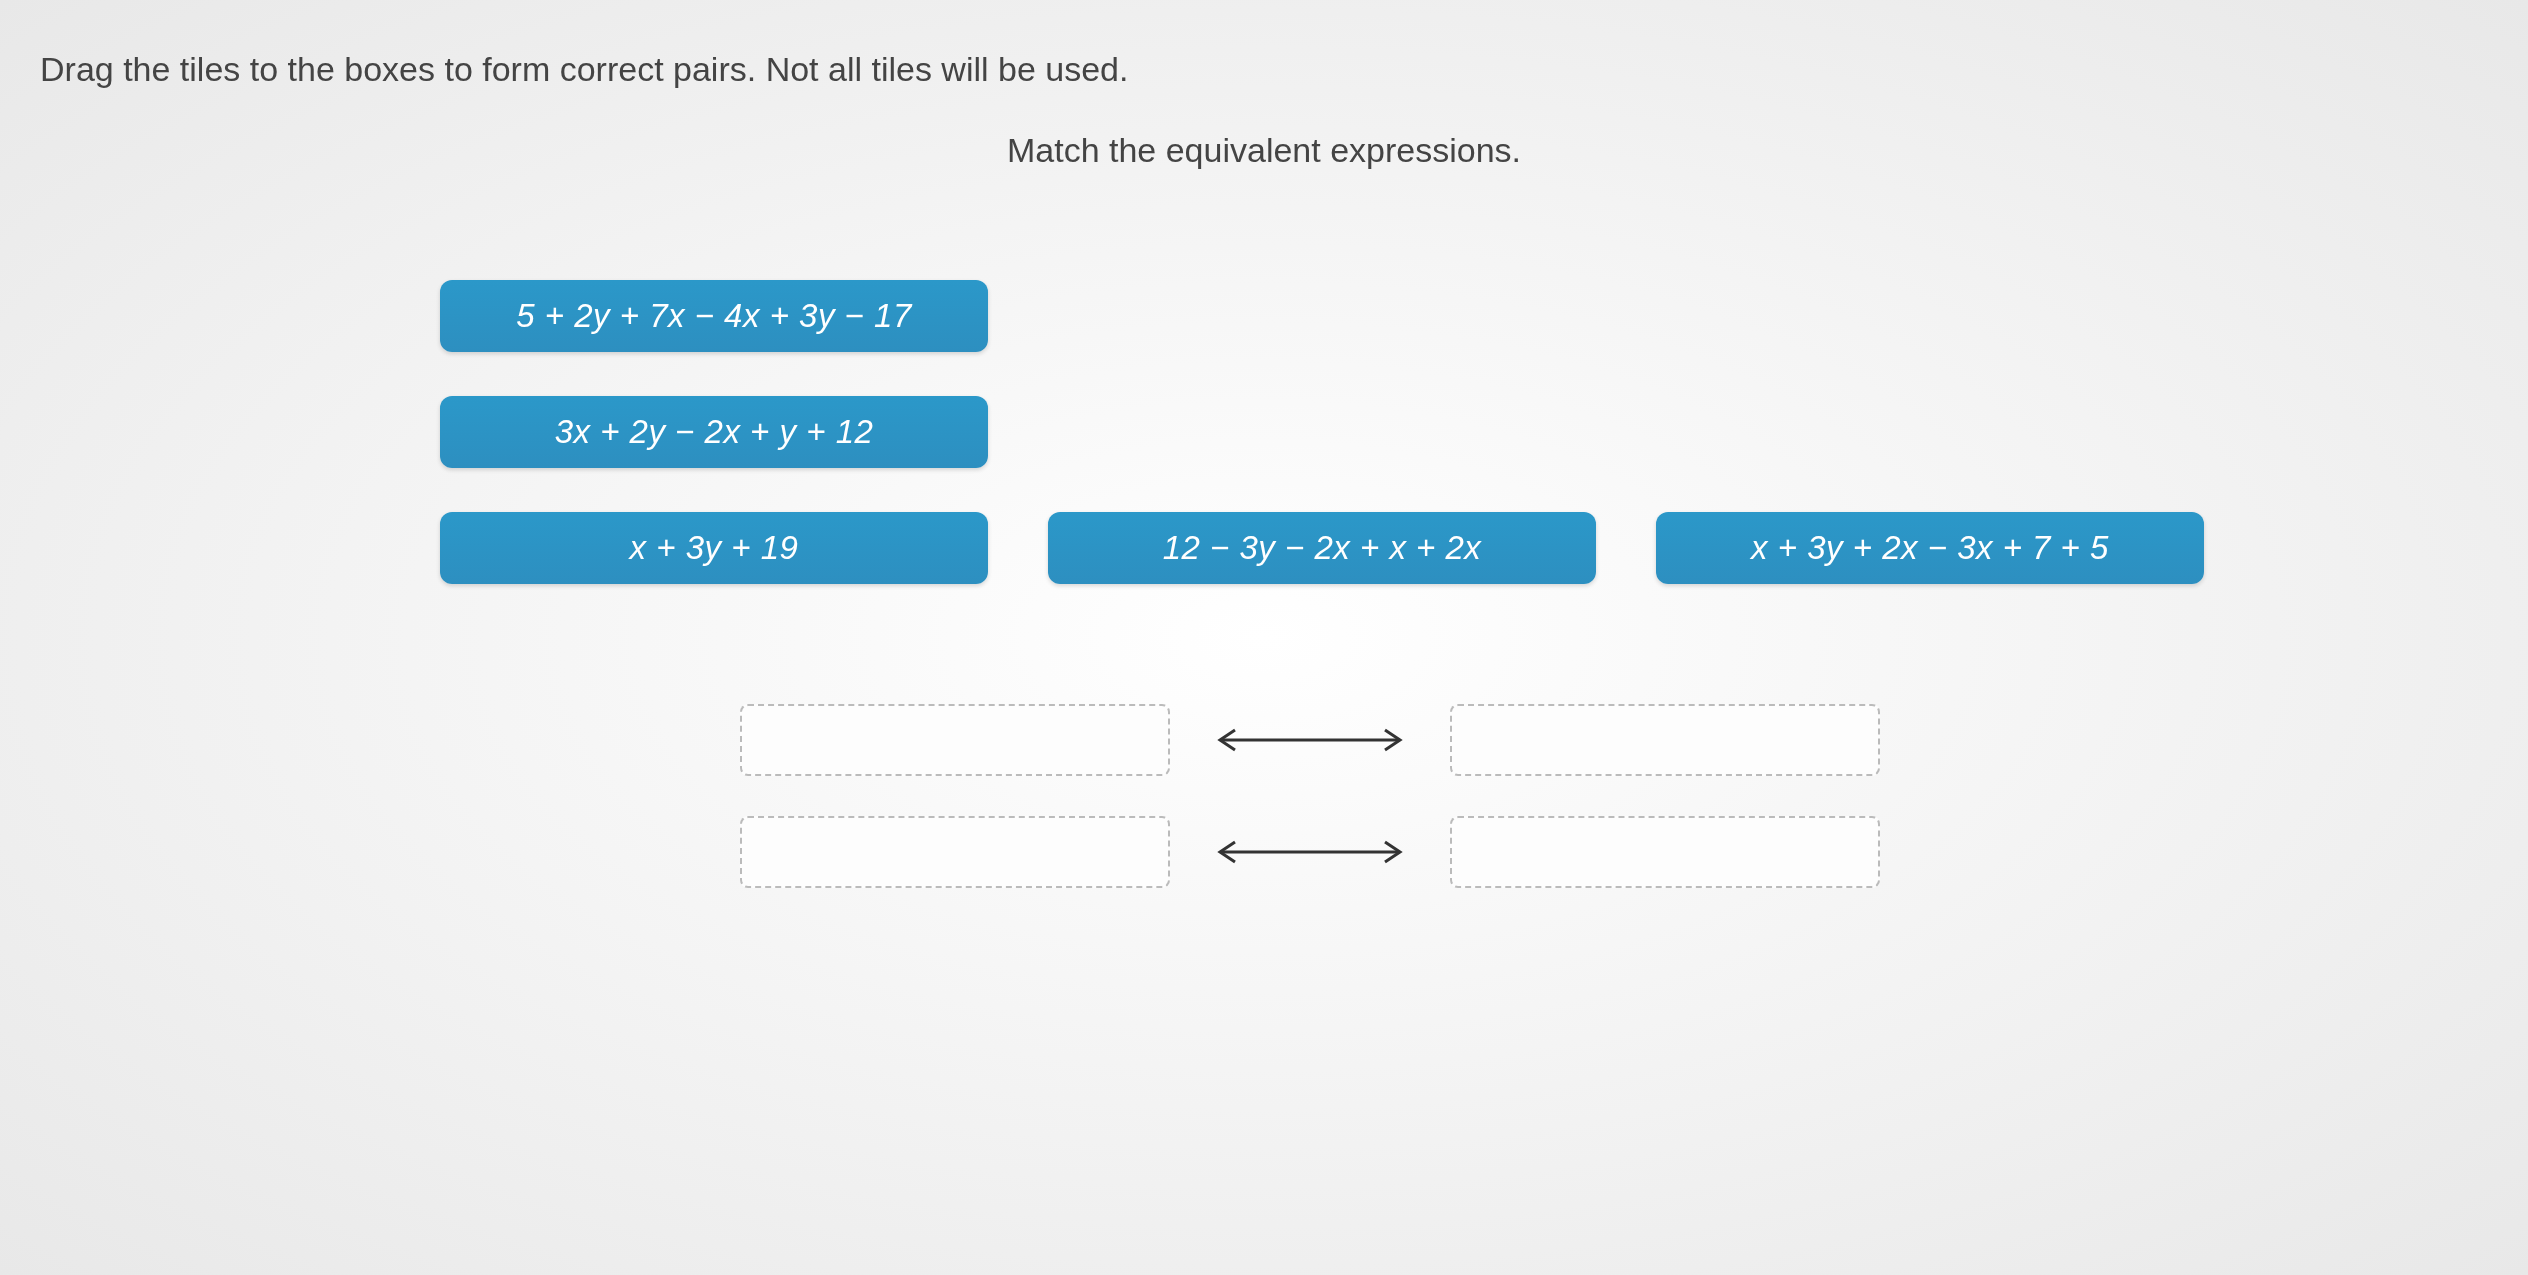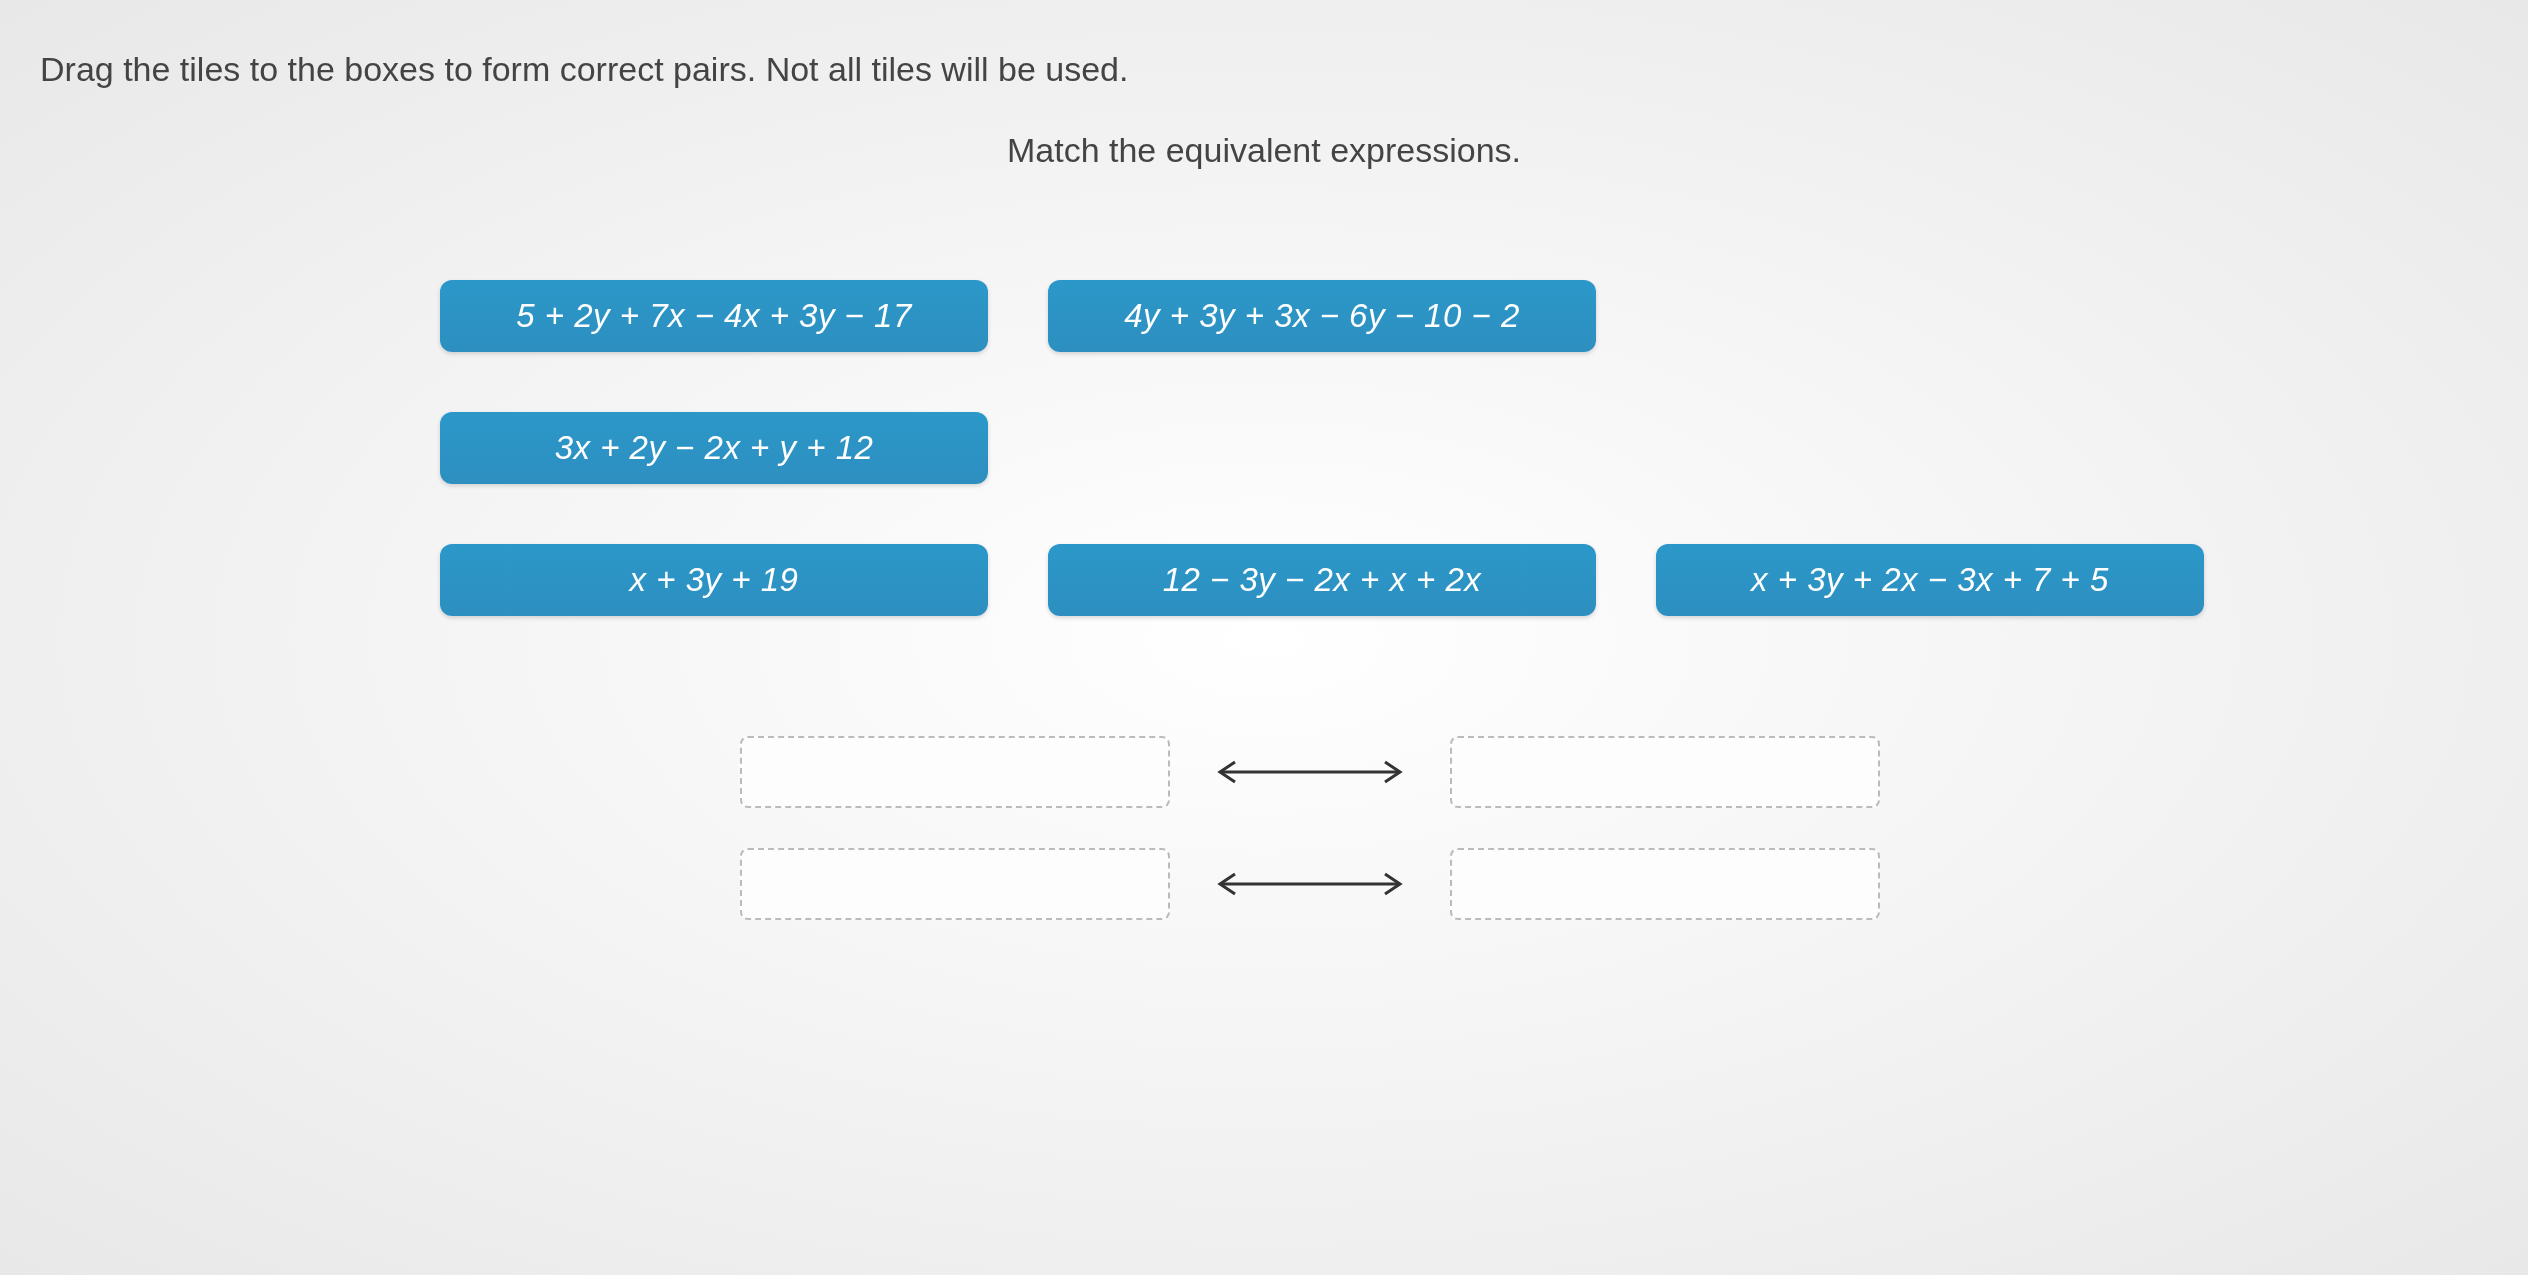--- a/index.html
+++ b/index.html
@@ -25,21 +25,21 @@
     .subinstruction {
       font-size: 34px;
       color: #444;
       margin-bottom: 110px;
       font-weight: 400;
       text-align: center;
     }
     .tiles-container {
       display: flex;
       flex-direction: column;
-      gap: 60px;
+      gap: 44px;
       padding-left: 400px;
       margin-bottom: 120px;
     }
     .tile-row {
       display: flex;
       gap: 60px;
     }
     .tile {
       background: linear-gradient(to bottom, #2b98c9 0%, #2d8fc0 100%);
       color: #ffffff;
@@ -89,21 +89,20 @@
   </style>
 </head>
 <body>
 
 <div class="instructions">Drag the tiles to the boxes to form correct pairs. Not all tiles will be used.</div>
 <div class="subinstruction">Match the equivalent expressions.</div>
 
 <div class="tiles-container">
   <div class="tile-row">
     <div class="tile">5 + 2y + 7x − 4x + 3y − 17</div>
-    <div class="tile">4y + 3y + 3x − 6y − 10 − 2</div>
   </div>
   <div class="tile-row">
     <div class="tile">3x + 2y − 2x + y + 12</div>
   </div>
   <div class="tile-row">
     <div class="tile">x + 3y + 19</div>
     <div class="tile">12 − 3y − 2x + x + 2x</div>
     <div class="tile">x + 3y + 2x − 3x + 7 + 5</div>
   </div>
 </div>

